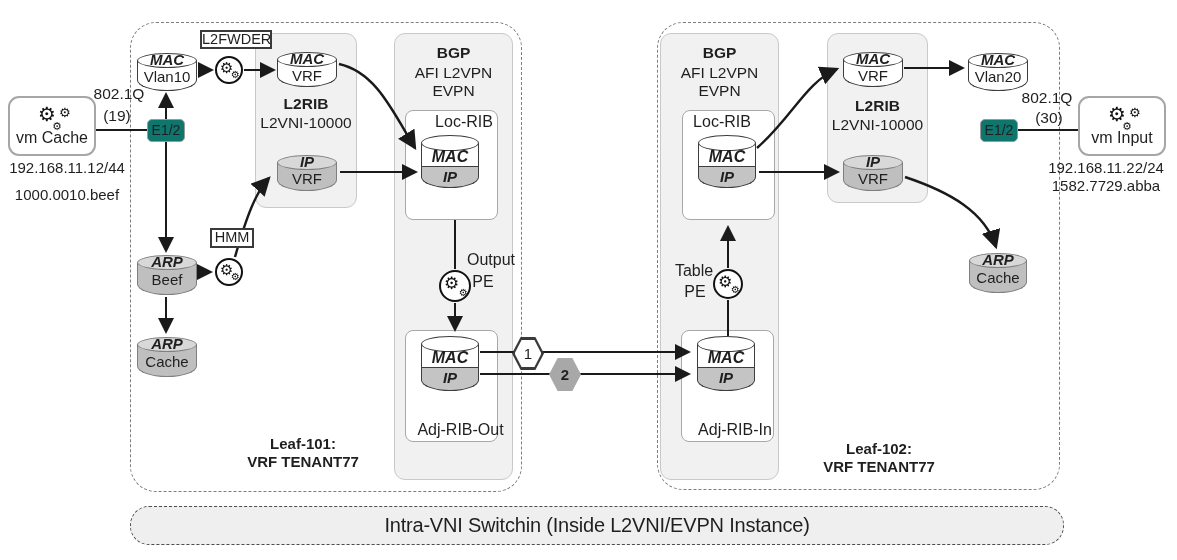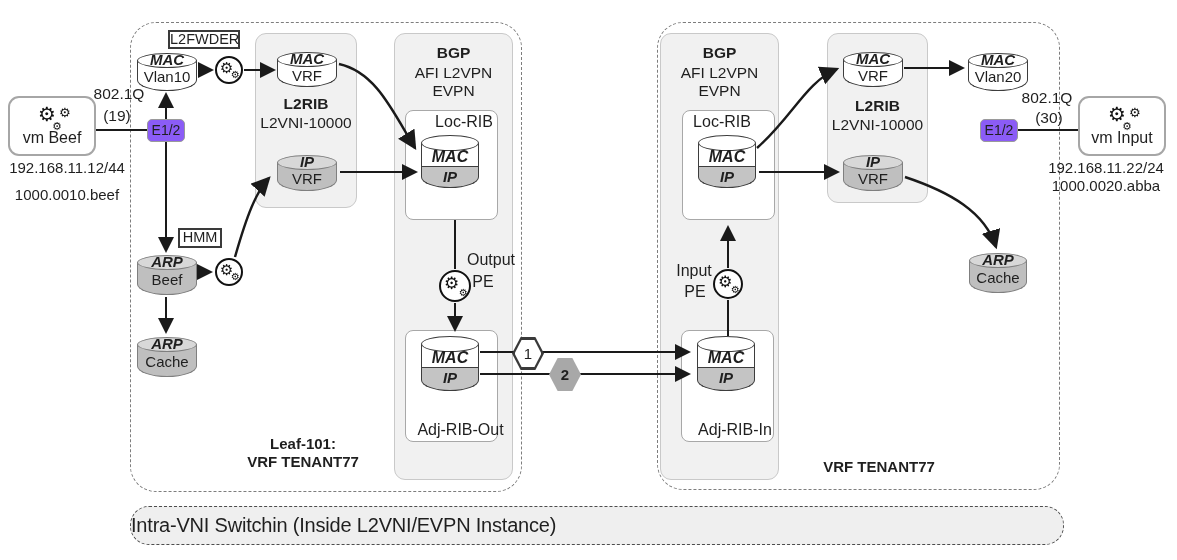--- a/index.html
+++ b/index.html
@@ -49,33 +49,33 @@
   
   .vmbox { position:absolute; background:#fff; border:2px solid #a6a6a6; border-radius:11px; z-index:5; }
   .vmgear { position:absolute; left:0; right:0; top:4px; height:30px; z-index:2; }
   .vmgear span { position:absolute; line-height:1; color:#111; font-family:"DejaVu Sans", sans-serif; }
   .vmgear .vg1 { left:28px; top:2px; font-size:20px; }
   .vmgear .vg2 { left:49px; top:4px; font-size:13px; }
   .vmgear .vg3 { left:42px; top:19px; font-size:11px; }
   .vmname { position:absolute; left:0; right:0; bottom:7px; text-align:center; font-size:16px; }
 
   
-  .tagbox { position:absolute; background:#fff; border:2px solid #3a3a3a; z-index:6; text-align:center; font-size:14.5px; line-height:1.1; }
-
-  
-  .portbox { position:absolute; background:#8b5cf6; border:1.6px solid #9a9a9a; border-radius:5px; z-index:6; text-align:center; font-size:14px; line-height:20px; }
+  .tagbox { position:absolute; background:#fff; border:2px solid #3a3a3a; z-index:6; text-align:center; font-size:14.5px; line-height:1.1;margin-left:32px; }
+
+  
+  .portbox { position:absolute; background:#0f766e; border:1.6px solid #9a9a9a; border-radius:5px; z-index:6; text-align:center; font-size:14px; line-height:20px; }
 
   
   .hex { position:absolute; width:32px; height:33px; z-index:7; }
   .hexshape { position:absolute; inset:0; clip-path:polygon(27% 0,73% 0,100% 50%,73% 100%,27% 100%,0 50%); }
   .hex .inner { position:absolute; inset:2.6px; clip-path:polygon(27% 0,73% 0,100% 50%,73% 100%,27% 100%,0 50%); background:#fff; }
   .hexnum { position:absolute; inset:0; display:flex; align-items:center; justify-content:center; font-size:15px; z-index:2; }
 
   
-  .footerbar { position:absolute; background:#efefef; border:1.6px dashed #4d4d4d; border-radius:19px; z-index:2; display:flex; align-items:center; font-size:20px; letter-spacing:-0.2px; }
+  .footerbar { position:absolute; background:#efefef; border:1.6px dashed #4d4d4d; border-radius:19px; z-index:2; display:flex; align-items:center; justify-content:center; font-size:20px; letter-spacing:-0.2px; }
 </style>
 </head>
 <body>
 
 <div class="stage">
 
   <div class="dashedbox" style="left:130px;top:22px;width:392px;height:470px"></div>
   <div class="dashedbox" style="left:657px;top:22px;width:403px;height:468px"></div>
 
   <div class="panel" style="left:255px;top:33px;width:102px;height:175px"></div>
@@ -118,21 +118,21 @@
       <path d="M1018,130 H1078"></path>
     </g>
   </svg>
 
   <div class="vmbox" style="left:8px;top:96px;width:88px;height:60px">
     <div class="vmgear">
         <span class="vg1">⚙</span>
         <span class="vg2">⚙</span>
         <span class="vg3">⚙</span>
       </div>
-    <div class="vmname">vm Beef</div>
+    <div class="vmname">vm Cache</div>
   </div>
   <div class="txt" style="left:90px;top:85px;width:58px;font-size:15.5px">802.1Q</div>
   <div class="txt" style="left:90px;top:107px;width:54px;font-size:15.5px">(19)</div>
   <div class="txt" style="left:0px;top:159px;width:134px;font-size:15px">192.168.11.12/44</div>
   <div class="txt" style="left:0px;top:186px;width:134px;font-size:15px">1000.0010.beef</div>
   <div class="portbox" style="left:147px;top:119px;width:38px;height:23px">E1/2</div>
 
   <div class="tagbox" style="left:168px;top:30px;width:72px;height:19px">L2FWDER</div>
 
   <div class="cyl" style="left:137px;top:53px;width:60px;height:38px">
@@ -232,21 +232,21 @@
       <div class="c2-mac"></div>
       <div class="c2-top"></div>
     <div class="c2-l1">MAC</div>
     <div class="c2-l2">IP</div>
   </div>
 
   <div class="gear" style="left:713px;top:269px;width:30px;height:30px">
       <span class="g1" style="font-size:16px">⚙</span>
       <span class="g2">⚙</span>
     </div>
-  <div class="txt" style="left:672px;top:262px;width:44px;font-size:16px">Input</div>
+  <div class="txt" style="left:672px;top:262px;width:44px;font-size:16px">Table</div>
   <div class="txt" style="left:680px;top:283px;width:30px;font-size:16px">PE</div>
 
   <div class="cyl2" style="left:697px;top:336px;width:58px;height:55px">
     <div class="c2-ip"></div>
       <div class="c2-mac"></div>
       <div class="c2-top"></div>
     <div class="c2-l1">MAC</div>
     <div class="c2-l2">IP</div>
   </div>
   <div class="txt" style="left:681px;top:421px;width:108px;font-size:16px">Adj-RIB-In</div>
@@ -272,33 +272,34 @@
     <div class="cyl-l1">MAC</div>
     <div class="cyl-l2">Vlan20</div>
   </div>
   <div class="cyl gray" style="left:969px;top:253px;width:58px;height:40px">
     <div class="cyl-body"></div>
       <div class="cyl-top"></div>
     <div class="cyl-l1">ARP</div>
     <div class="cyl-l2" style="top:16px">Cache</div>
   </div>
 
+  <div class="txt b" style="left:799px;top:440px;width:160px;font-size:15px">Leaf-102:</div>
   <div class="txt b" style="left:799px;top:458px;width:160px;font-size:15px">VRF TENANT77</div>
 
   <div class="portbox" style="left:980px;top:119px;width:38px;height:23px">E1/2</div>
   <div class="txt" style="left:1018px;top:89px;width:58px;font-size:15.5px">802.1Q</div>
   <div class="txt" style="left:1020px;top:109px;width:58px;font-size:15.5px">(30)</div>
   <div class="vmbox" style="left:1078px;top:96px;width:88px;height:60px">
     <div class="vmgear">
         <span class="vg1">⚙</span>
         <span class="vg2">⚙</span>
         <span class="vg3">⚙</span>
       </div>
     <div class="vmname">vm Input</div>
   </div>
   <div class="txt" style="left:1040px;top:159px;width:132px;font-size:15px">192.168.11.22/24</div>
-  <div class="txt" style="left:1040px;top:177px;width:132px;font-size:15px">1000.0020.abba</div>
+  <div class="txt" style="left:1040px;top:177px;width:132px;font-size:15px">1582.7729.abba</div>
 
   <div class="footerbar" style="left:130px;top:506px;width:934px;height:39px">
     <span>Intra-VNI Switchin (Inside L2VNI/EVPN Instance)</span>
   </div>
 
 </div>
 
 </body></html>

